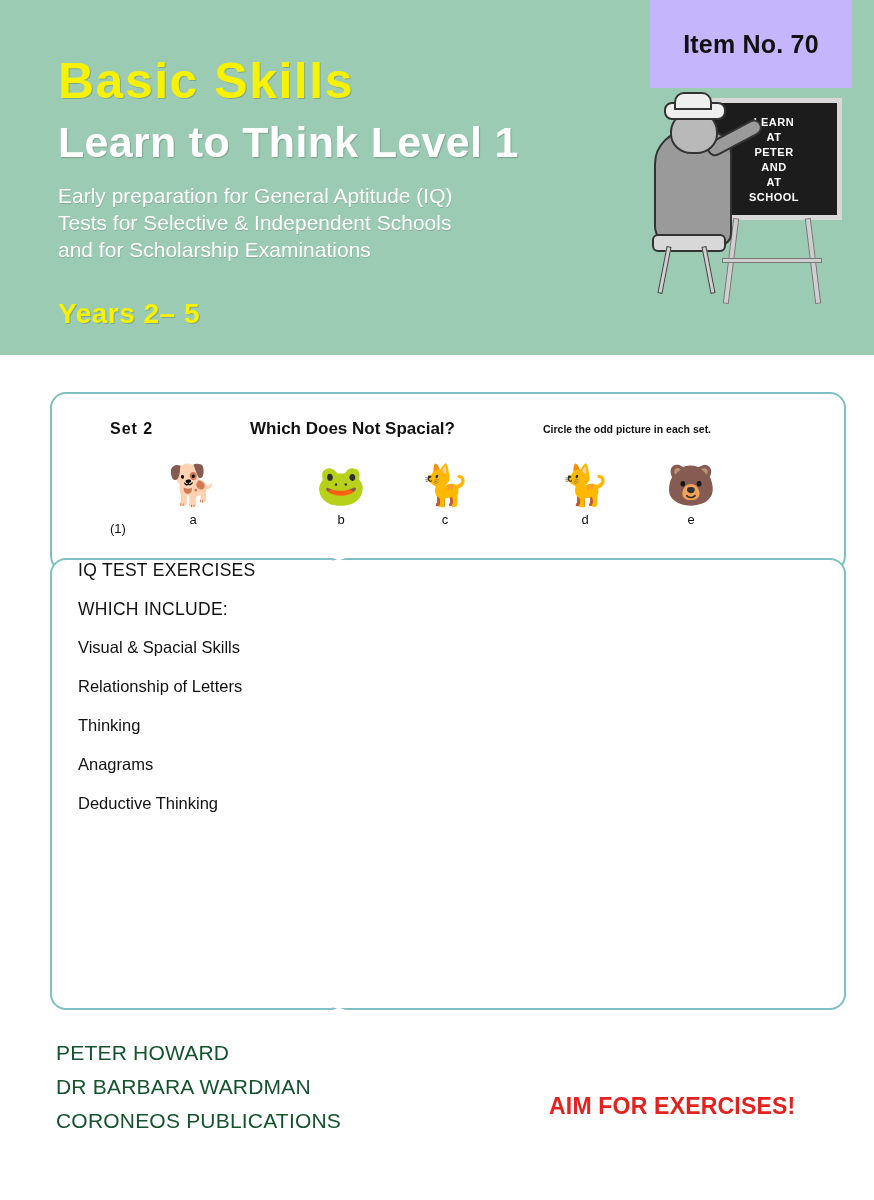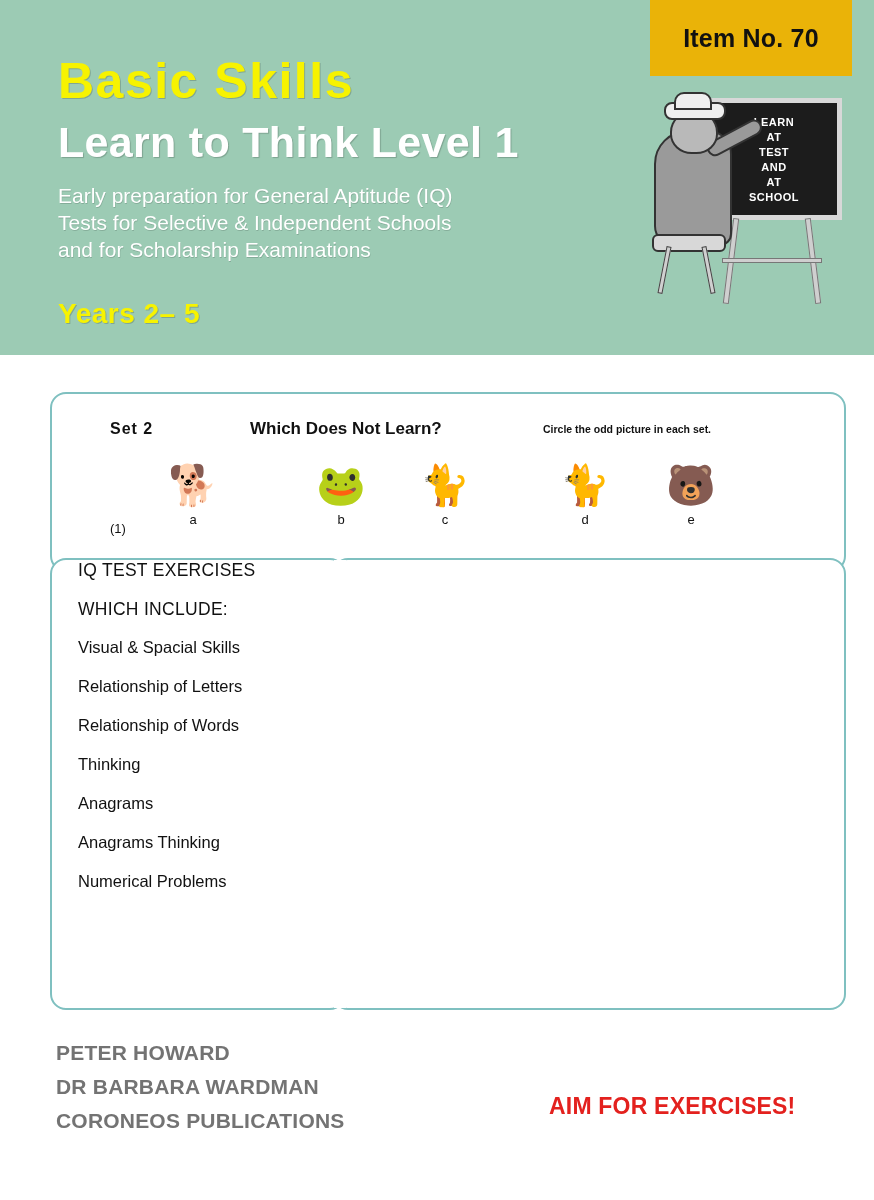--- a/index.html
+++ b/index.html
@@ -20,22 +20,22 @@
     position: absolute;
     left: 0; top: 0;
     width: 874px;
     height: 355px;
     background: #9ccbb4;
   }
   .item-no-badge {
     position: absolute;
     right: 22px; top: 0;
     width: 202px;
-    height: 76px;
-    background: #eab308;
+    height: 88px;
+    background: #c4b5fd;
     display: flex;
     align-items: center;
     justify-content: center;
   }
   .item-no-badge span {
     font-size: 25px;
     font-weight: bold;
     color: #111;
     letter-spacing: 0.2px;
   }
@@ -366,24 +366,23 @@
     font-size: 15.5px;
     color: #111;
     white-space: nowrap;
   }
 
   
   .authors {
     position: absolute;
     left: 56px; top: 1036px;
     font-size: 21px;
-    color: #737373;
+    color: #14532d;
     line-height: 34px;
     letter-spacing: 0.2px;
-    font-weight: bold;
   }
   .aim {
     position: absolute;
     left: 549px; top: 1093px;
     font-size: 23px;
     font-weight: bold;
     color: #e3211e;
     letter-spacing: 0.2px;
   }
 </style>
@@ -405,21 +404,21 @@
   <div>and for Scholarship Examinations</div>
 </div>
 
 <div class="years">Years 2– 5</div>
 
 <div class="teacher-illus">
   <div class="blackboard">
     <div class="bb-text">
       <div>LEARN</div>
       <div>AT</div>
-      <div>TEST</div>
+      <div>PETER</div>
       <div>AND</div>
       <div>AT</div>
       <div>SCHOOL</div>
     </div>
   </div>
   <div class="bb-legs">
     <div class="bb-leg l"></div>
     <div class="bb-leg r"></div>
     <div class="bb-rail"></div>
   </div>
@@ -429,21 +428,21 @@
   <div class="teacher-hat"></div>
   <div class="teacher-hat-top"></div>
   <div class="teacher-stool"></div>
   <div class="stool-leg a"></div>
   <div class="stool-leg b"></div>
 </div>
 
 <div class="panel panel-set2"></div>
 
 <div class="set2-label">Set  2</div>
-<div class="set2-title">Which Does Not Learn?</div>
+<div class="set2-title">Which Does Not Spacial?</div>
 <div class="set2-instruction">Circle the odd picture in each set.</div>
 <div class="q-number-1">(1)</div>
 
 <div class="animal-slot as1">
   <span class="glyph">🐕</span>
   <span class="lbl">a</span>
 </div>
 <div class="animal-slot as2">
   <span class="glyph">🐸</span>
   <span class="lbl">b</span>
@@ -537,25 +536,23 @@
 <div class="clue" style="left:582px; top:942px;">a hobo</div>
 
 <div class="panel panel-iq"></div>
 <div class="panel-mask"></div>
 
 <div class="iq-list" style="z-index:5;">
   <div class="hd">IQ TEST EXERCISES</div>
   <div class="hd">WHICH INCLUDE:</div>
   <div class="li">Visual &amp; Spacial Skills</div>
   <div class="li">Relationship of Letters</div>
-  <div class="li">Relationship of Words</div>
   <div class="li">Thinking</div>
   <div class="li">Anagrams</div>
-  <div class="li">Anagrams Thinking</div>
-  <div class="li">Numerical Problems</div>
+  <div class="li">Deductive Thinking</div>
 </div>
 
 <div class="authors">
   <div>PETER HOWARD</div>
   <div>DR BARBARA WARDMAN</div>
   <div>CORONEOS PUBLICATIONS</div>
 </div>
 
 <div class="aim">AIM FOR EXERCISES!</div>
 

